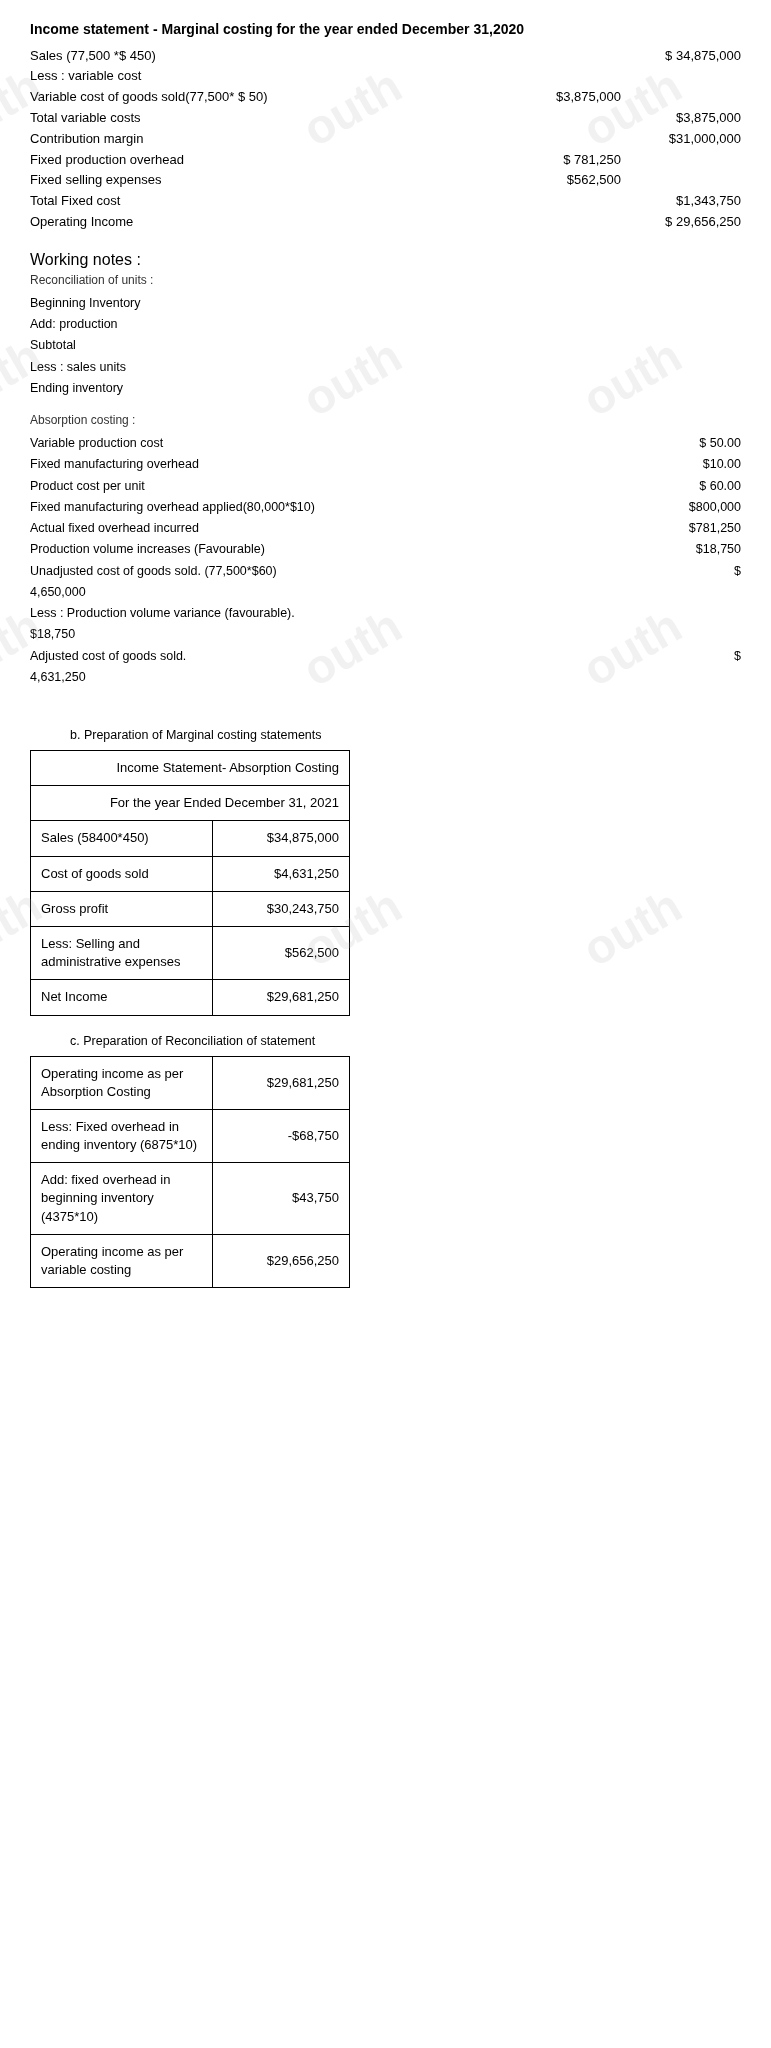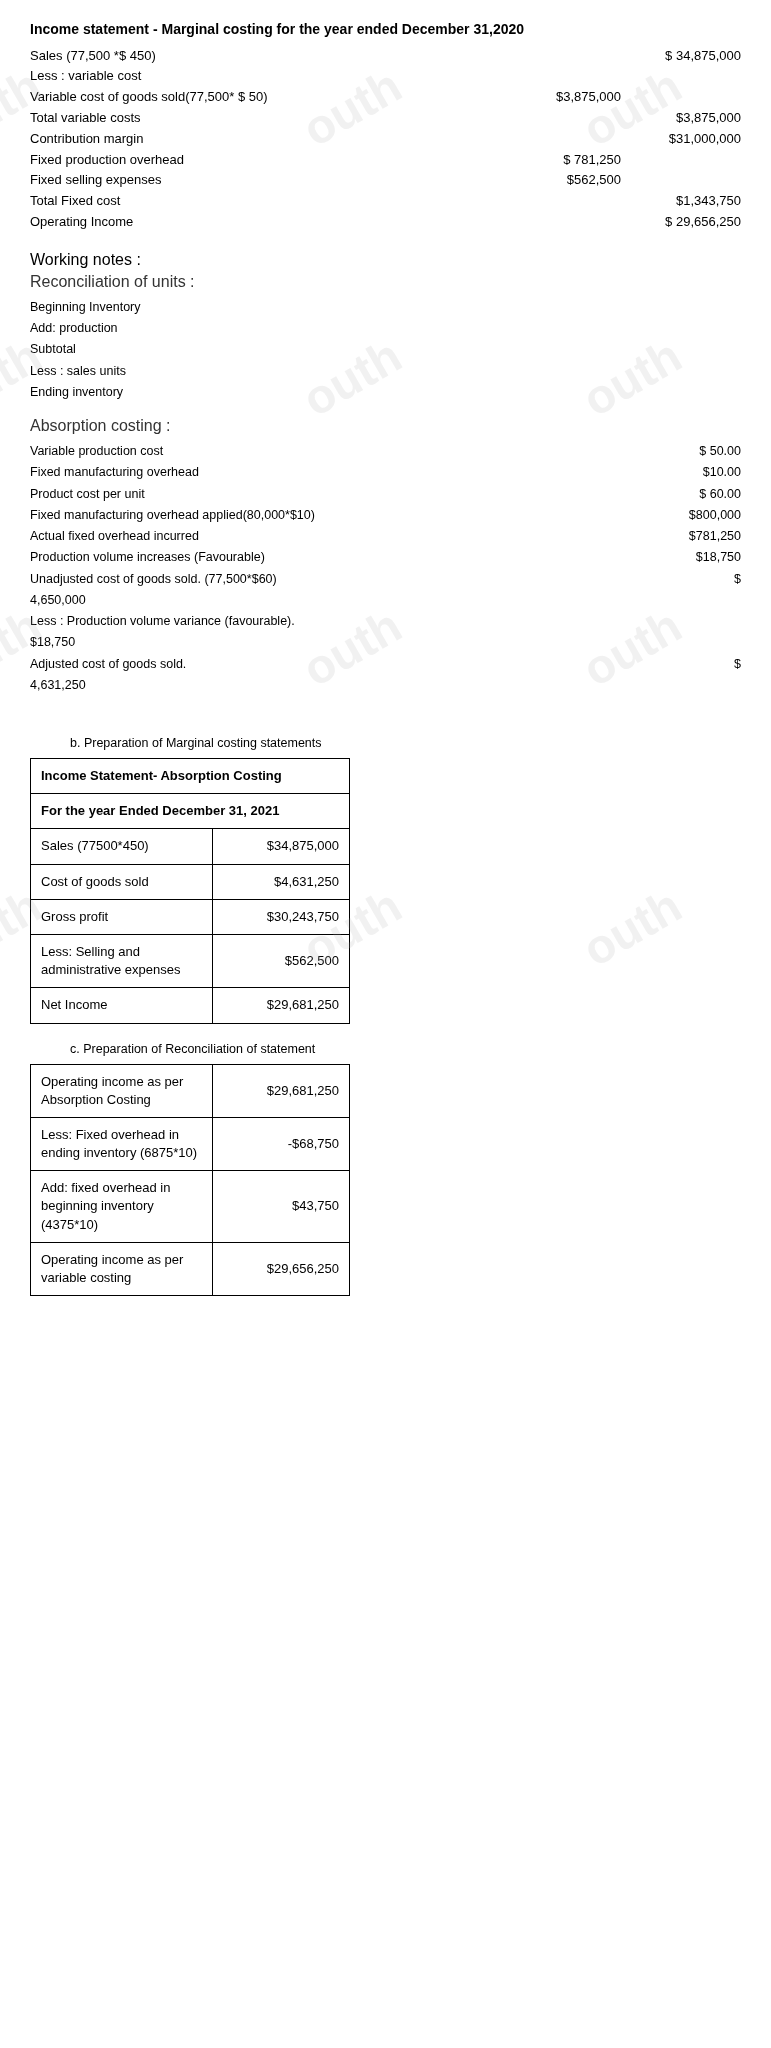--- a/index.html
+++ b/index.html
@@ -36,21 +36,21 @@
     .section { margin-bottom: 18px; }
 
     .title { font-weight: bold; font-size: 14px; margin-bottom: 6px; line-height: 1.4; }
 
     .income-line { display: flex; justify-content: flex-start; line-height: 1.6; }
     .income-line .label { flex: 1; }
     .income-line .col1 { width: 110px; text-align: right; }
     .income-line .col2 { width: 120px; text-align: right; }
 
     .working-notes-title { font-size: 16px; color: #000000; margin-bottom: 4px; }
-    .working-notes-subtitle { font-size: 16px; color: #333; margin-bottom: 6px; }
+    .working-notes-subtitle { font-size: 12px; color: #333; margin-bottom: 6px; }
 
     .notes-block { font-size: 12.5px; line-height: 1.7; }
     .notes-line { display: flex; }
     .notes-line .nlabel { flex: 1; }
     .notes-line .ncol2 { width: 120px; text-align: right; }
 
     
     .prep-label { font-size: 12.5px; margin: 18px 0 8px 0; padding-left: 40px; }
 
     table.stmt {
@@ -59,22 +59,22 @@
       margin-bottom: 16px;
     }
     table.stmt td {
       border: 1px solid #000;
       padding: 8px 10px;
       vertical-align: top;
       font-size: 13px;
       line-height: 1.4;
     }
     table.stmt td.header-cell {
-      text-align: left;
-      font-weight: bold;
+      text-align: right;
+      font-weight: normal;
     }
     table.stmt td.val-cell {
       text-align: right;
       vertical-align: middle;
       width: 120px;
     }
     table.stmt td.label-cell {
       width: 160px;
     }
   </style>
@@ -213,21 +213,21 @@
 
   <table class="stmt">
     <tbody>
         <tr>
       <td colspan="2" class="header-cell">Income Statement- Absorption Costing</td>
     </tr>
     <tr>
       <td colspan="2" class="header-cell">For the year Ended December 31, 2021</td>
     </tr>
     <tr>
-      <td class="label-cell">Sales (77500*450)</td>
+      <td class="label-cell">Sales (58400*450)</td>
       <td class="val-cell">$34,875,000</td>
     </tr>
     <tr>
       <td class="label-cell">Cost of goods sold</td>
       <td class="val-cell">$4,631,250</td>
     </tr>
     <tr>
       <td class="label-cell">Gross profit</td>
       <td class="val-cell">$30,243,750</td>
     </tr>

